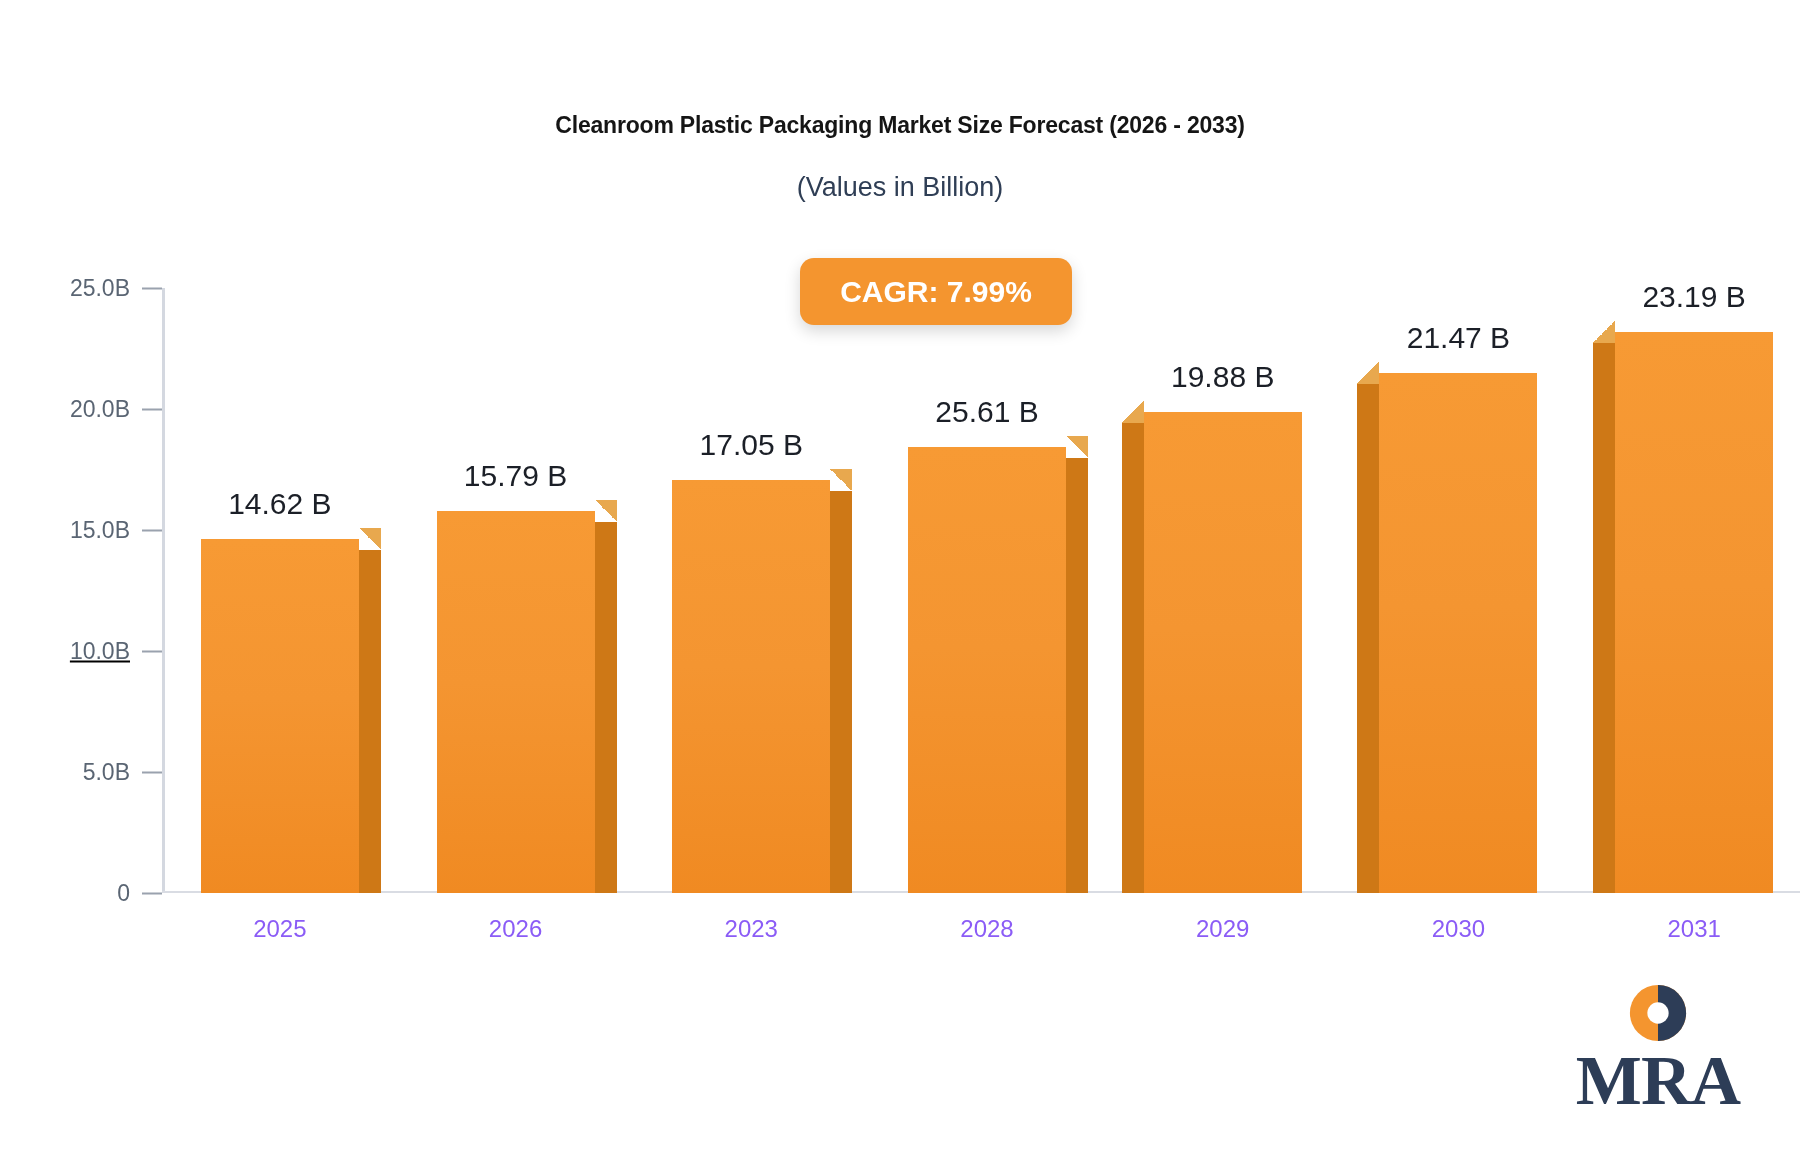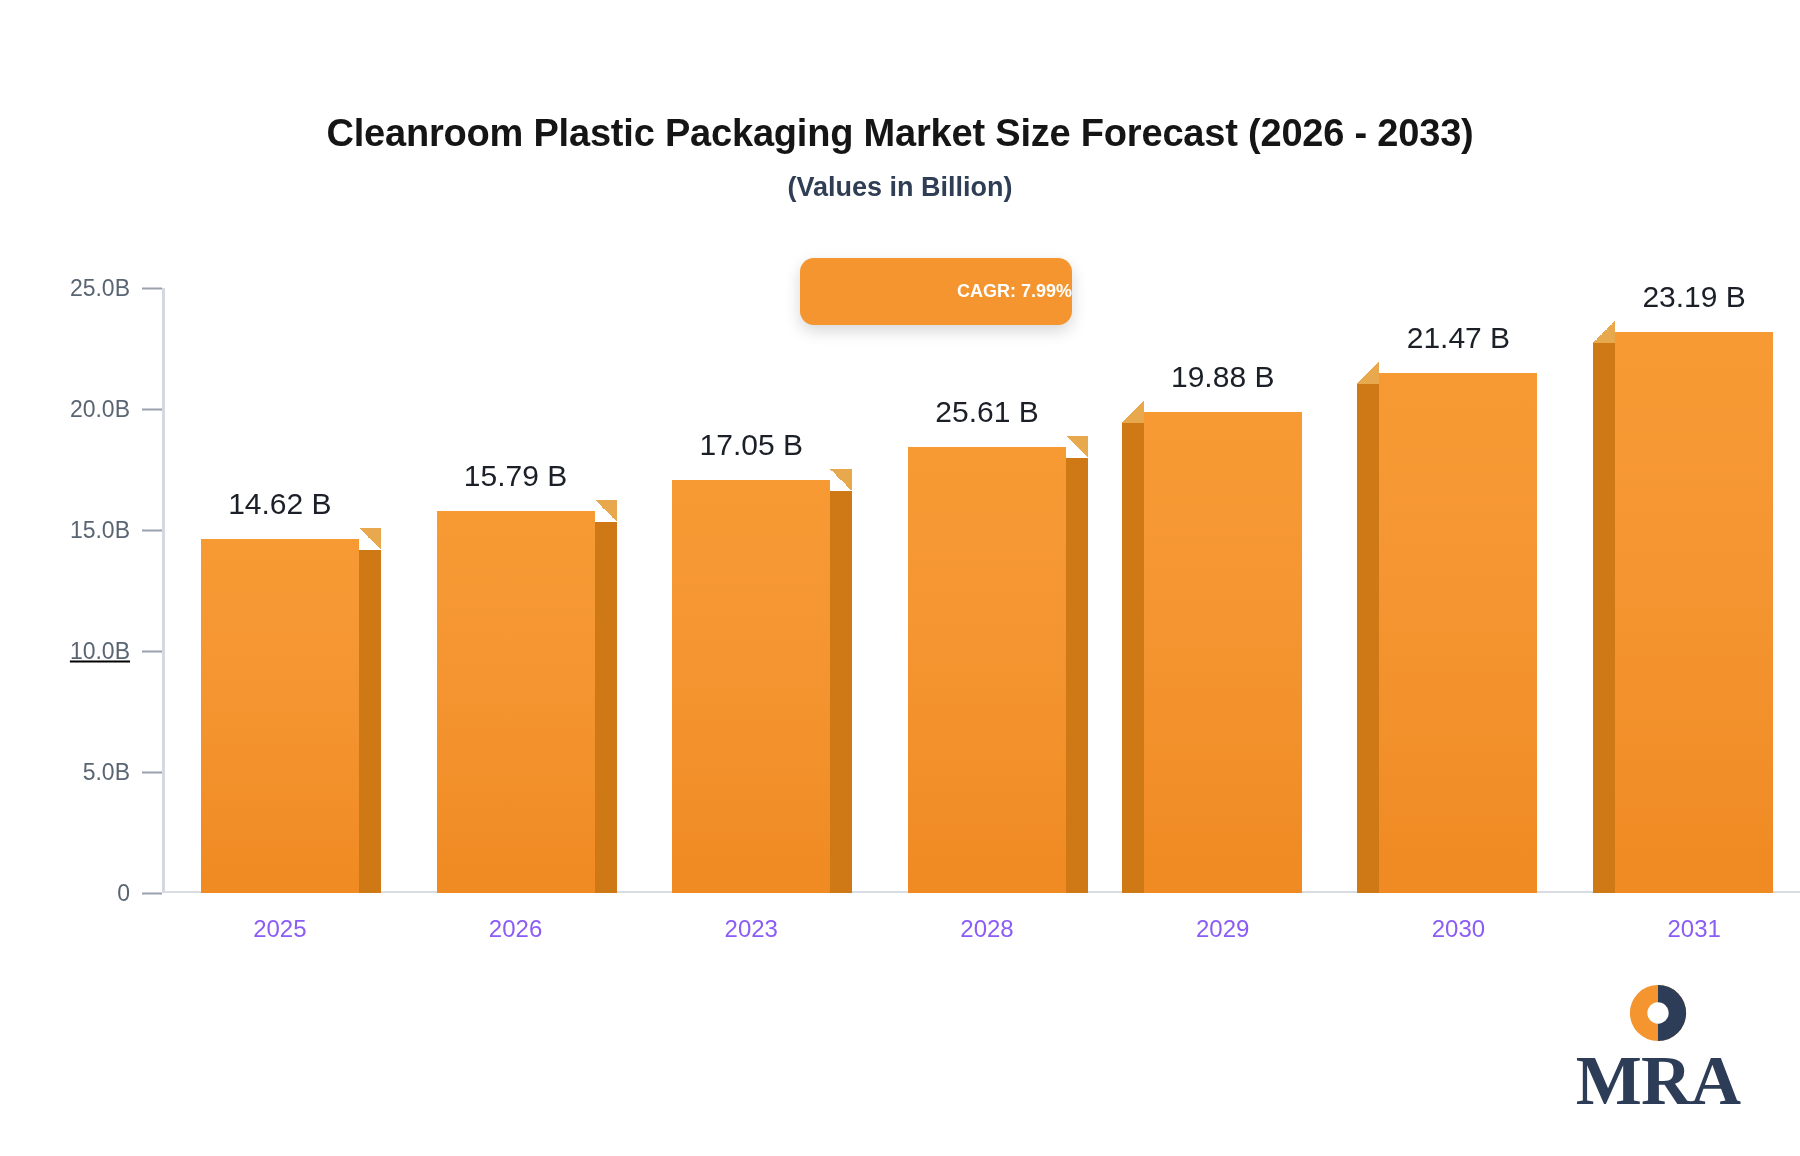--- a/index.html
+++ b/index.html
@@ -2,33 +2,33 @@
 <html><head>
 <meta charset="utf-8">
 <style>
   * { margin:0; padding:0; box-sizing:border-box; }
   html,body { width:1800px; height:1156px; background:#ffffff; }
   body { font-family:"Liberation Sans", sans-serif; position:relative; overflow:hidden; }
 
   
   #chart-title {
     position:absolute; left:0; top:112px; width:1800px; text-align:center;
-    font-size:38px; font-weight:bold; color:#151515; letter-spacing:-0.2px;
+    font-size:23px; font-weight:bold; color:#151515; letter-spacing:-0.2px;
   }
   #chart-subtitle {
     position:absolute; left:0; top:172px; width:1800px; text-align:center;
-    font-size:27px; font-weight:bold; color:#2f3e55;
+    font-size:27px; font-weight:normal; color:#2f3e55;
   }
 
   
   #cagr-badge {
     position:absolute; left:800px; top:258px; width:272px; height:67px;
     background:#f4952f; border-radius:14px;
-    display:flex; align-items:center; justify-content:flex-end;
-    color:#ffffff; font-size:18px; font-weight:bold;
+    display:flex; align-items:center; justify-content:center;
+    color:#ffffff; font-size:30px; font-weight:bold;
     box-shadow:0 6px 16px rgba(0,0,0,0.16);
     z-index:8;
   }
 
   
   #plot {
     position:absolute; left:140px; top:288px; width:1650px; height:605px;margin-left:22px;
   }
   #y-axis-line {
     position:absolute; left:0; top:0; width:3px; height:605px;

